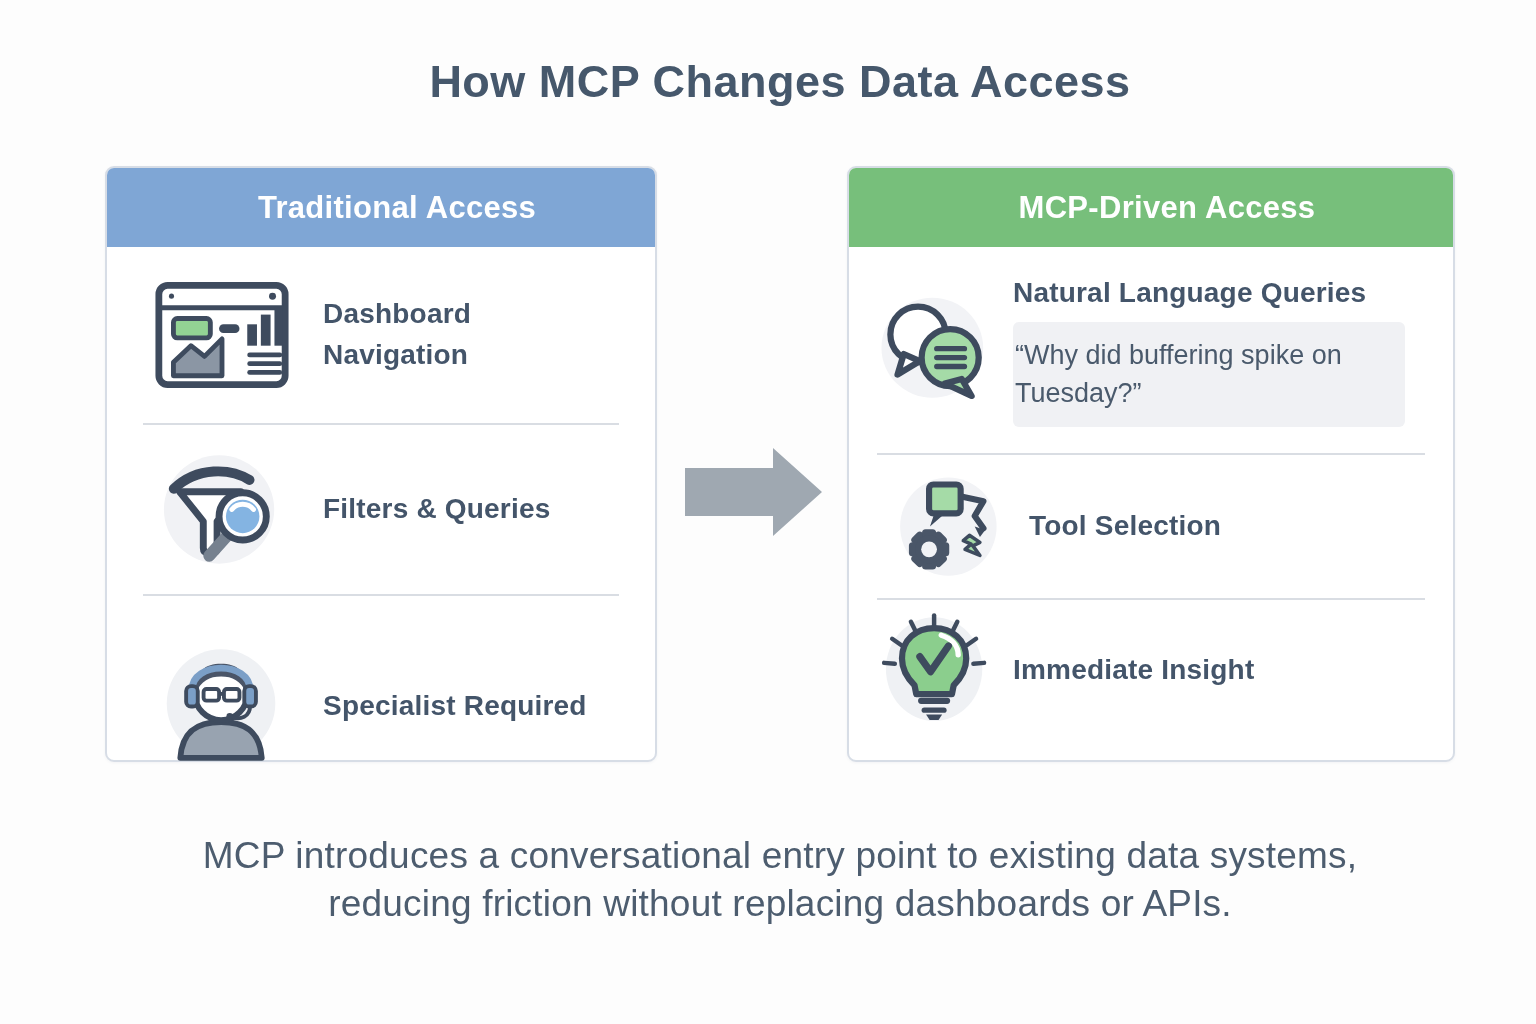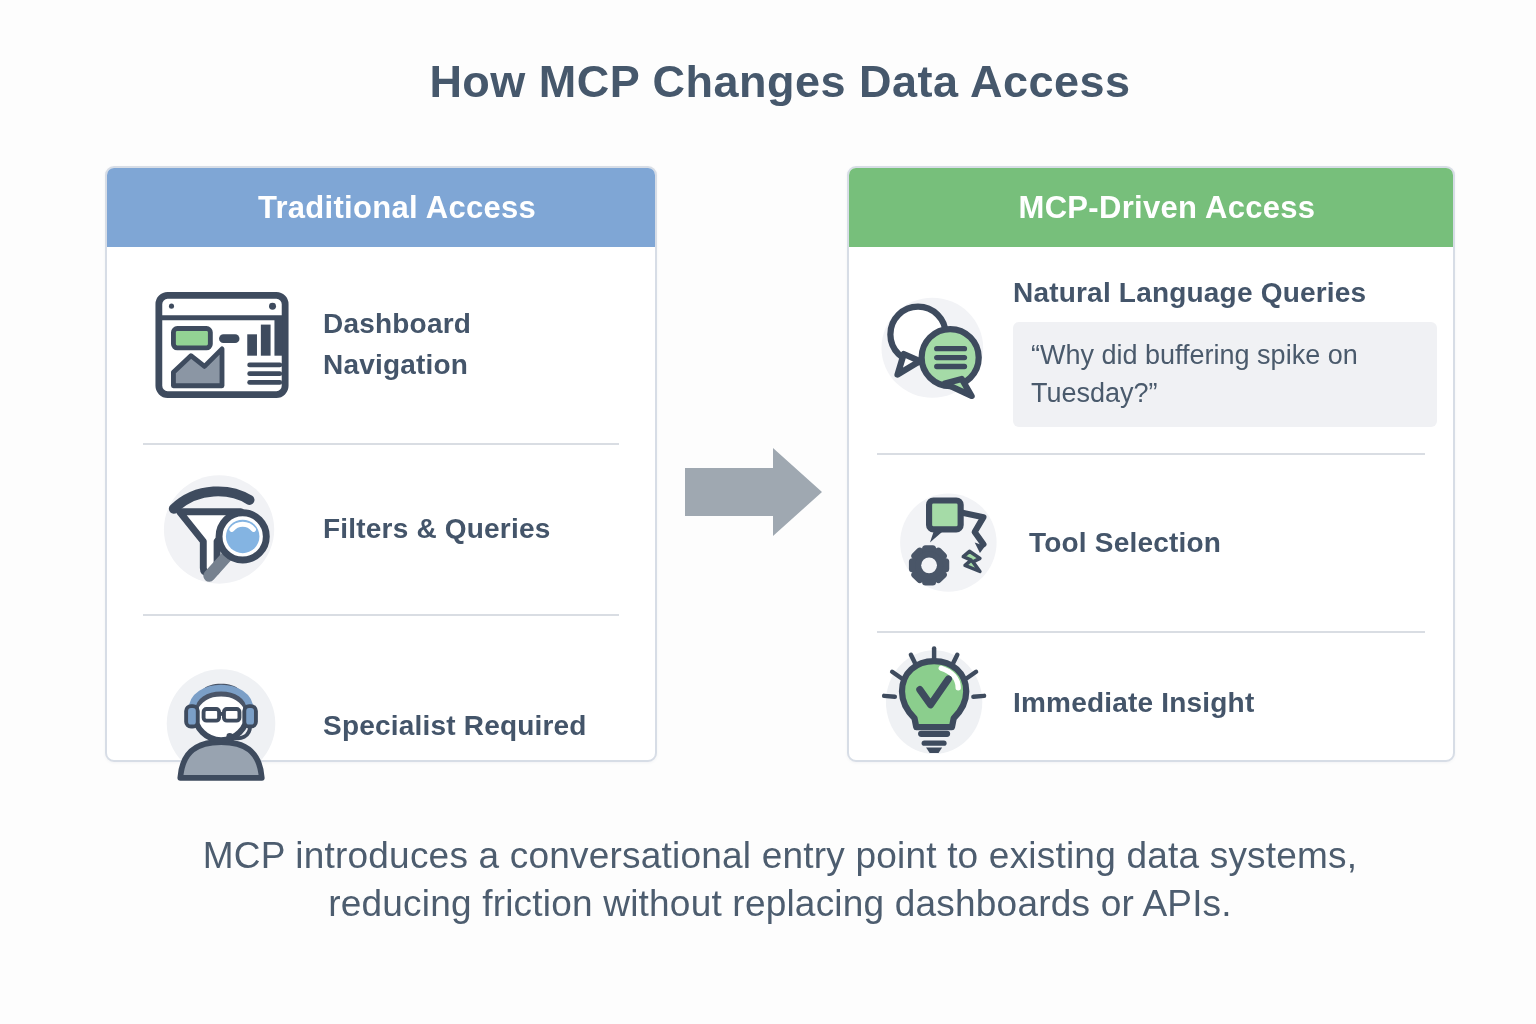--- a/index.html
+++ b/index.html
@@ -34,42 +34,42 @@
   .icon-box{flex:0 0 auto;display:flex;align-items:center;justify-content:center;}
   .panel-left .icon-box{width:150px;margin-right:26px;}
   .panel-right .icon-box{width:116px;margin-right:20px;}
   .item-label{
     font-size:28px;font-weight:700;color:#44556a;line-height:1.45;
     white-space:pre-line;letter-spacing:.2px;
   }
   .nl-col{display:flex;flex-direction:column;align-items:flex-start;}
   .quote-box{
     margin-top:8px;width:388px;background:#f0f1f4;border-radius:6px;
-    padding:14px 18px;font-size:27px;color:#4a5a6c;line-height:1.42;
+    padding:14px 2px;font-size:27px;color:#4a5a6c;line-height:1.42;
     font-weight:400;
   }
   .flow-arrow{position:absolute;left:673px;top:448px;}
   .caption{
     position:absolute;top:832px;left:0;width:100%;text-align:center;
     font-size:37px;font-weight:400;color:#4d5d6f;line-height:48px;
     letter-spacing:.2px;
   }
   svg{display:block;}
 </style>
 </head>
 <body>
 
 <div class="stage">
 
   <div class="main-title">How MCP Changes Data Access</div>
 
   <div class="panel panel-left">
     <div class="panel-header">Traditional Access</div>
 
-    <div class="row" style="height:196px;">
+    <div class="row" style="height:176px;">
       <div class="icon-box">
         <svg width="136" height="110" viewBox="0 0 140 112">
           <rect x="5" y="5" width="130" height="102" rx="9" fill="#ffffff" stroke="#3e4b5e" stroke-width="7"></rect>
           <line x1="7" y1="28" x2="133" y2="28" stroke="#3e4b5e" stroke-width="5"></line>
           <circle cx="18" cy="16" r="2.6" fill="#3e4b5e"></circle>
           <circle cx="122" cy="16" r="3.6" fill="#3e4b5e"></circle>
           <rect x="20" y="39" width="38" height="20" rx="4" fill="#93d394" stroke="#3e4b5e" stroke-width="5"></rect>
           <rect x="67" y="45" width="21" height="9" rx="4.5" fill="#3e4b5e"></rect>
           <rect x="96" y="45" width="10" height="22" fill="#3e4b5e"></rect>
           <rect x="110" y="35" width="10" height="32" fill="#3e4b5e"></rect>
@@ -144,21 +144,21 @@
           <rect x="64" y="78" width="37" height="6" rx="3" fill="#3e4b5e"></rect>
         </svg>
       </div>
       <div class="nl-col">
         <div class="item-label">Natural Language Queries</div>
         <div class="quote-box">“Why did buffering spike on Tuesday?”</div>
       </div>
     </div>
     <div class="divider"></div>
 
-    <div class="row" style="height:176px;padding-left:44px;">
+    <div class="row" style="height:143px;padding-left:44px;">
       <div class="icon-box">
         <svg width="114" height="112" viewBox="0 0 130 125">
           <ellipse cx="62" cy="62" rx="55" ry="56" fill="#f2f3f6"></ellipse>
           <rect x="40" y="14" width="36" height="33" rx="5" fill="#a5dba7" stroke="#3e4b5e" stroke-width="7"></rect>
           <path d="M46,47 L41,62 L58,47 Z" fill="#3e4b5e"></path>
           <polyline points="78,28 102,33 92,50 102,64" stroke="#3e4b5e" stroke-width="7" fill="none" stroke-linejoin="round" stroke-linecap="round"></polyline>
           <path d="M104,66 L92,62 L98,74 Z" fill="#3e4b5e"></path>
           <polygon points="86,72 98,80 90,84 98,95 81,88 88,82 79,78" fill="#a5dba7" stroke="#3e4b5e" stroke-width="4" stroke-linejoin="round"></polygon>
           <g transform="translate(40,88)">
             <rect x="-23" y="-8" width="46" height="16" rx="4" fill="#4a5668"></rect>

